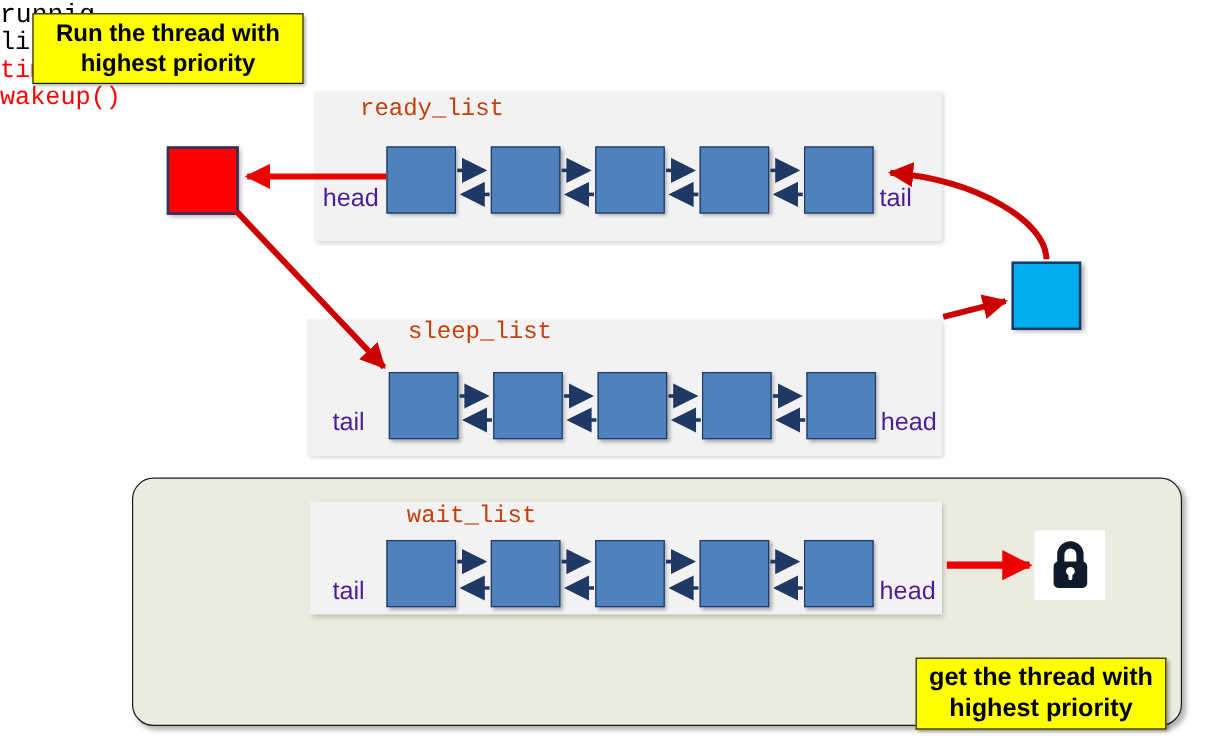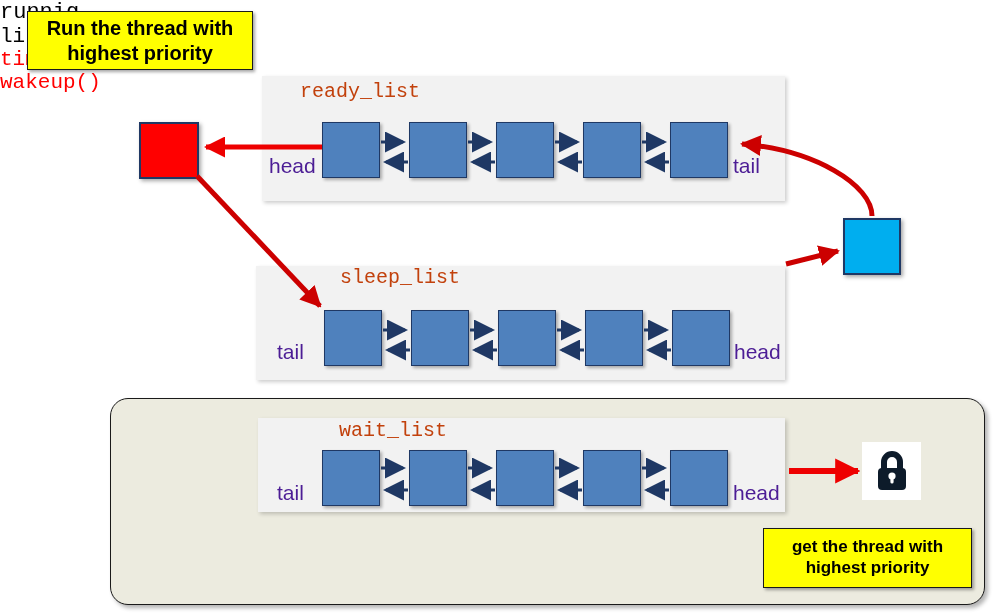--- a/index.html
+++ b/index.html
@@ -171,21 +171,21 @@
       <circle cx="20" cy="27" r="3.6" fill="#ffffff"></circle>
       <rect x="18.4" y="27" width="3.2" height="7.5" rx="1.6" fill="#ffffff"></rect>
     </svg>
   </div>
 
   <div class="callout abs" style="left:27px; top:11px; width:226px; height:59px; font-size:20px;">
     <span>Run the thread with</span>
     <span>highest priority</span>
   </div>
 
-  <div class="callout abs" style="left:763px; top:528px; width:209px; height:60px; font-size:17px;">
+  <div class="callout abs" style="left:763px; top:548px; width:209px; height:60px; font-size:21px;">
     <span>get the thread with</span>
     <span>highest priority</span>
   </div>
 
   <svg class="overlay">
     <defs>
       <marker id="mBlue" markerWidth="7" markerHeight="7" refX="6" refY="3.5" orient="auto" markerUnits="strokeWidth">
         <path d="M0,0 L7,3.5 L0,7 Z" fill="#1f3864"></path>
       </marker>
       <marker id="mRed" markerWidth="4.2" markerHeight="4.2" refX="3.8" refY="2.1" orient="auto" markerUnits="strokeWidth">

